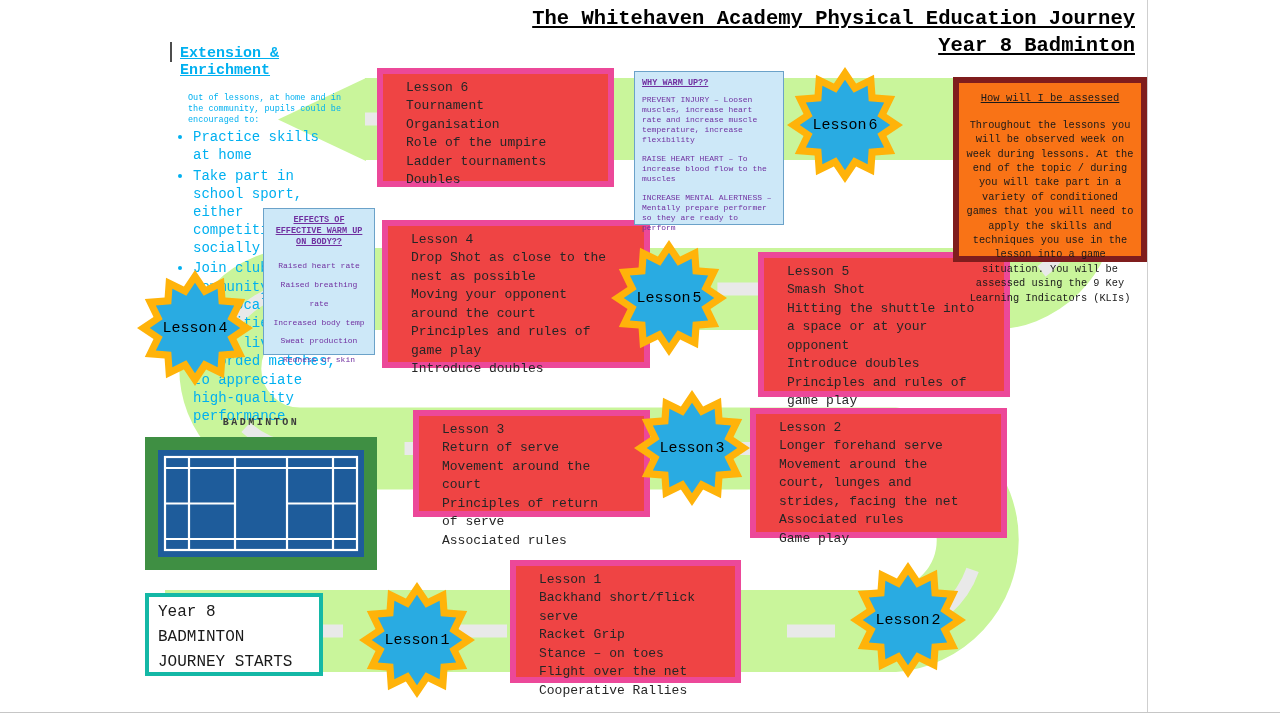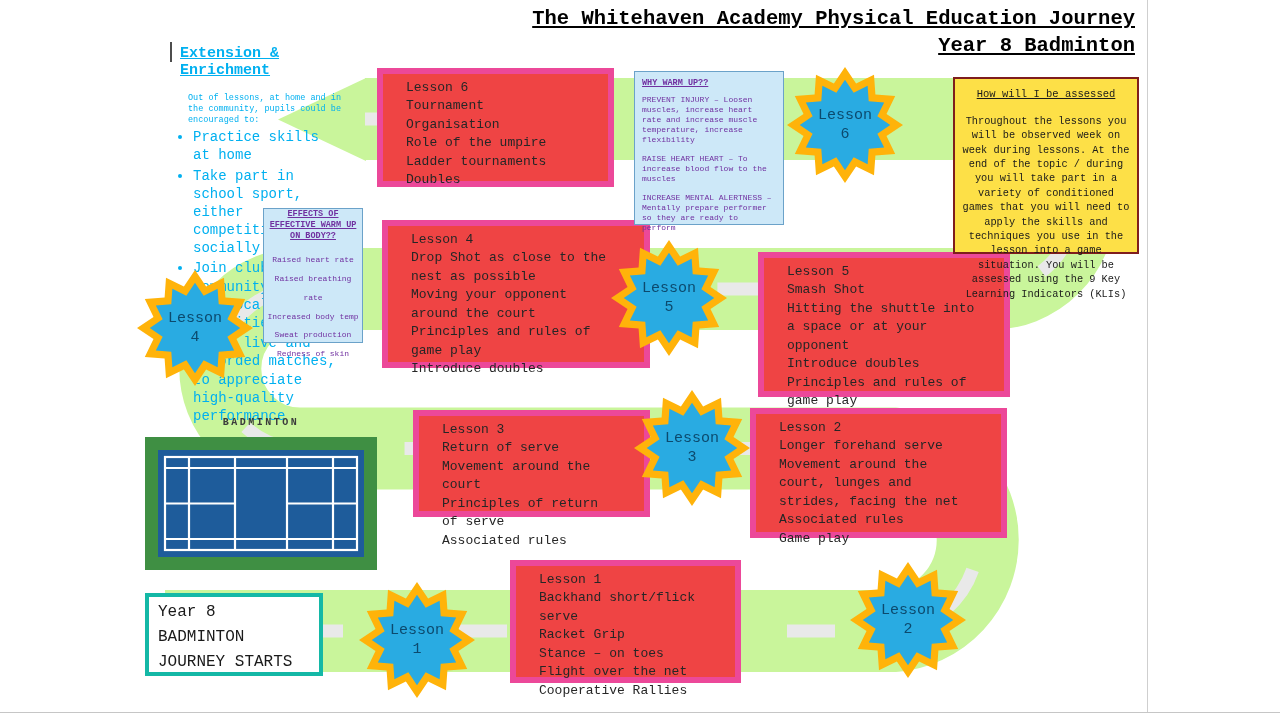--- a/index.html
+++ b/index.html
@@ -37,43 +37,43 @@
   #lesson3-box{left:413px;top:410px;width:179px;height:85px;}
   #lesson2-box{left:750px;top:408px;width:199px;height:108px;}
   #lesson1-box{left:510px;top:560px;width:173px;height:101px;}
   
   .blue-box{
     background:#cde8f8;border:1px solid #6ba2c9;color:#7030a0;z-index:5;
   }
   #why-box{left:634px;top:63px;width:134px;height:140px;padding:6px 7px;font-size:8px;line-height:1.25;margin-top:8px;}
   #why-box h4{margin:0 0 6px 0;font-size:8.5px;font-weight:bold;text-decoration:underline;}
   #why-box p{margin:0 0 9px 0;}
-  #effects-box{left:263px;top:208px;width:98px;height:133px;text-align:center;font-size:8px;}
+  #effects-box{left:263px;top:208px;width:98px;height:133px;padding:6px;text-align:center;font-size:8px;}
   #effects-box h4{margin:0 0 3px 0;font-size:8.5px;font-weight:bold;text-decoration:underline;line-height:1.3;}
   #effects-box .effects-items{white-space:pre-line;line-height:2.35;margin-top:9px;}
   #assessment-box{
-    left:953px;top:77px;width:172px;height:157px;background:#fde047;border:2px solid #7f1d1d;
+    left:953px;top:77px;width:172px;height:157px;background:#f97316;border:6px solid #7f1d1d;
     padding:8px 5px;text-align:center;font-size:10.3px;line-height:1.4;color:#1a1a1a;z-index:5;
   }
   #assessment-box h4{margin:0 0 12px 0;font-size:10.5px;font-weight:normal;text-decoration:underline;}
   
   #start-box{
     left:145px;top:593px;width:152px;height:69px;background:#fff;border:4px solid #14b8a6;
     padding:3px 9px;font-size:16px;line-height:1.55;color:#1a1a1a;z-index:5;white-space:pre-line;
   }
   
   #court-caption{left:145px;top:417px;width:232px;text-align:center;font-size:10px;font-weight:bold;
     letter-spacing:2.5px;color:#3b3b3b;z-index:2;}
   #court{left:145px;top:437px;z-index:2;}
   
   .star-badge{width:120px;height:120px;z-index:6;}
   .star-badge svg{position:absolute;left:0;top:0;}
   .badge-text{
-    position:absolute;inset:0;display:flex;flex-direction:column;align-items:center;
-    justify-content:center;gap:2px;font-size:15px;color:#0c4a6e;z-index:2;
+    position:absolute;inset:0;display:flex;flex-direction:row;align-items:center;
+    justify-content:center;gap:2px;font-size:15px;color:#000000;z-index:2;
   }
   #badge-l6{left:785px;top:65px;}
   #badge-l5{left:609px;top:238px;}
   #badge-l4{left:135px;top:268px;}
   #badge-l3{left:632px;top:388px;}
   #badge-l2{left:848px;top:560px;}
   #badge-l1{left:357px;top:580px;}
 </style>
 </head>
 <body>

